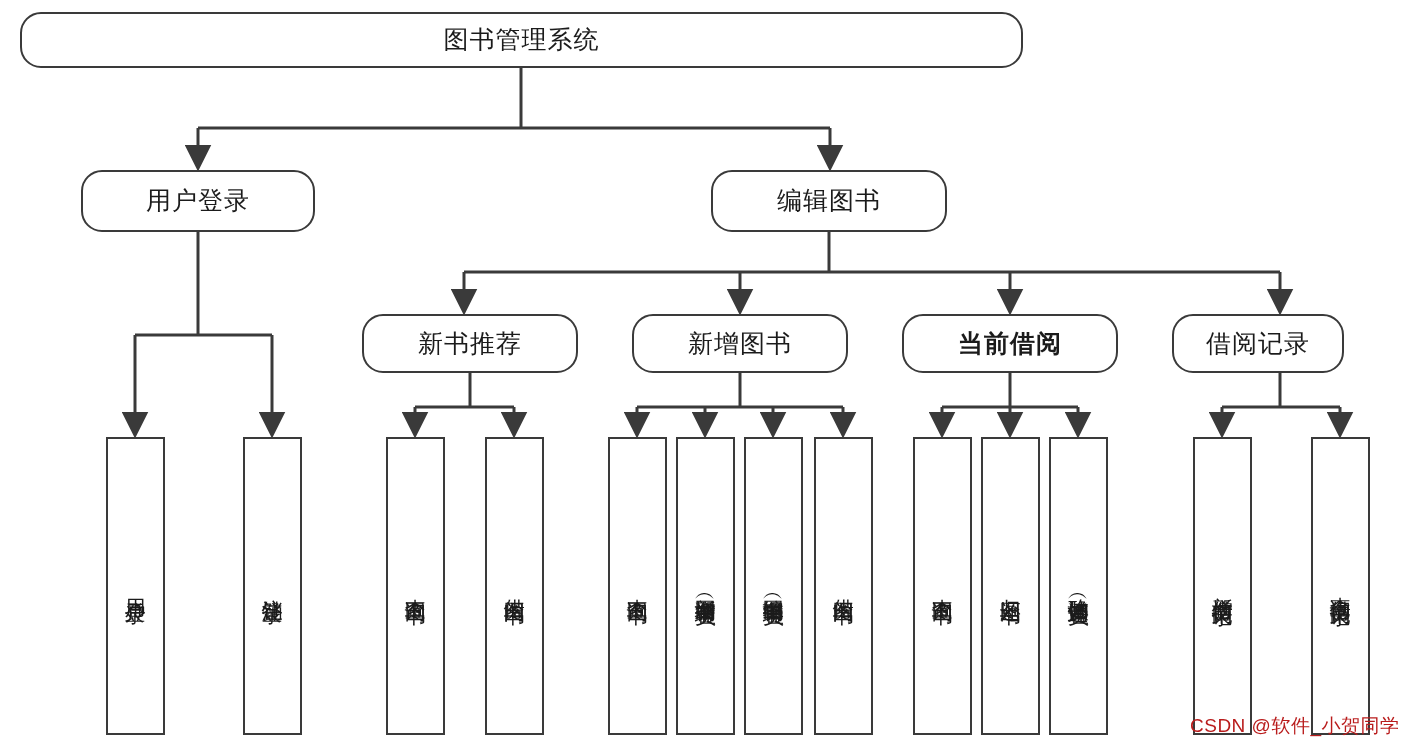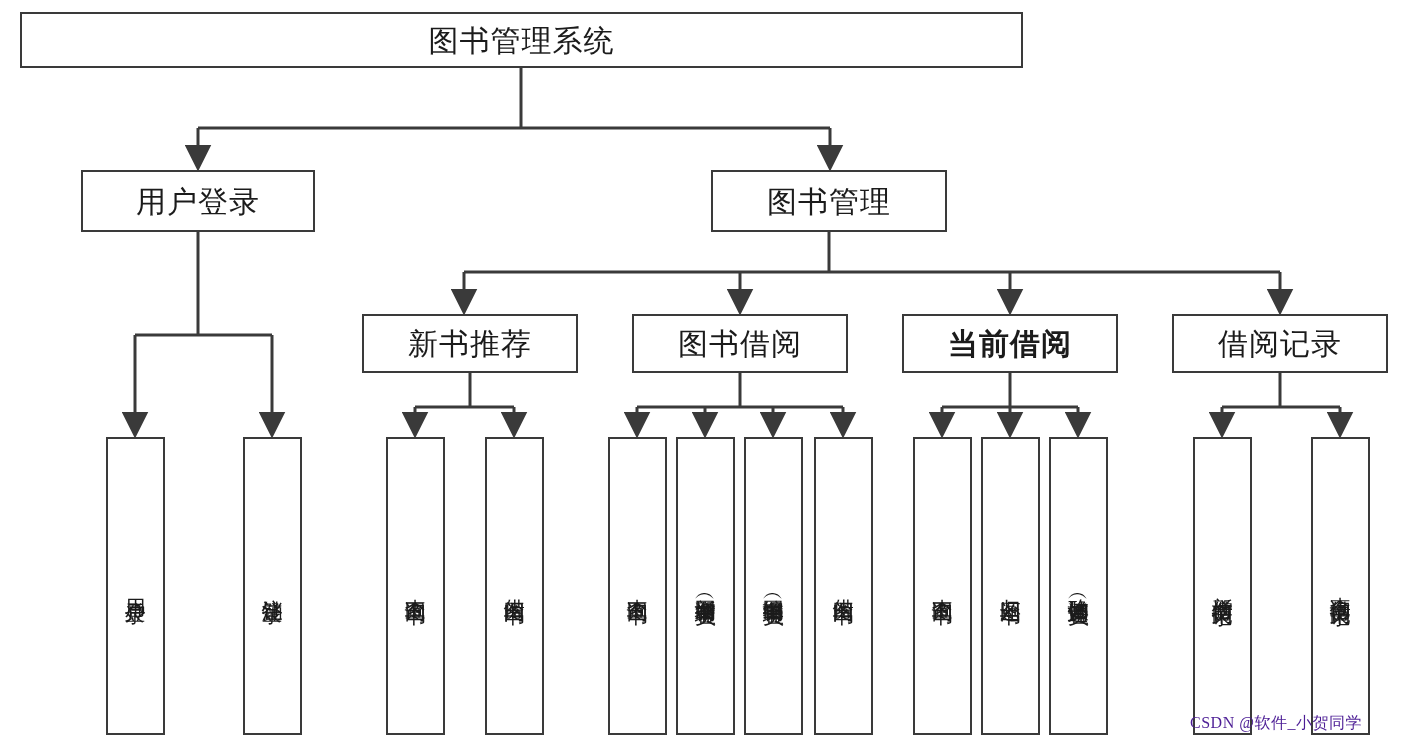--- a/index.html
+++ b/index.html
@@ -28,23 +28,24 @@
     position: absolute;
     box-sizing: border-box;
     border: 2px solid #3a3a3a;
     background: #ffffff;
     display: flex;
     align-items: center;
     justify-content: center;
     color: #1b1b1b;
   }
   .node-box.horiz {
-    font-size: 30px;
+    font-size: 25px;
     letter-spacing: 1px;
     line-height: 1.1;
+    border-radius: 21px;
   }
   .node-box.vert {
     writing-mode: vertical-rl;
     text-orientation: upright;
     font-size: 21px;
     line-height: 1.22;
     letter-spacing: 2px;
     padding: 4px 0;
     white-space: nowrap;
   }
@@ -53,26 +54,25 @@
     text-orientation: upright;
     display: block;
   }
   .node-box.vert.tall > span {
     letter-spacing: 1px;
   }
   .watermark {
     position: absolute;
     left: 1190px;
     top: 713px;
-    font-size: 16px;
-    color: #4c1d95;
+    font-size: 19px;
+    color: #b91c1c;
     white-space: nowrap;
     letter-spacing: 0.5px;
     pointer-events: none;
-    font-family: Liberation Serif, serif;
   }
 </style>
 </head>
 <body>
 
 <div id="stage">
 
   <svg viewBox="0 0 1405 747" aria-hidden="true">
     <defs>
       <marker id="arrow" viewBox="0 0 12 12" refX="6" refY="6" markerWidth="9" markerHeight="9" orient="auto-start-reverse">
@@ -137,36 +137,36 @@
 
   <div class="node-box horiz" style="left:20px; top:12px; width:1003px; height:56px;">
     <span>图书管理系统</span>
   </div>
 
   <div class="node-box horiz" style="left:81px; top:170px; width:234px; height:62px;">
     <span>用户登录</span>
   </div>
 
   <div class="node-box horiz" style="left:711px; top:170px; width:236px; height:62px;">
-    <span>图书管理</span>
+    <span>编辑图书</span>
   </div>
 
   <div class="node-box horiz" style="left:362px; top:314px; width:216px; height:59px;text-align:center;">
     <span>新书推荐</span>
   </div>
 
   <div class="node-box horiz" style="left:632px; top:314px; width:216px; height:59px;">
-    <span>图书借阅</span>
+    <span>新增图书</span>
   </div>
 
   <div class="node-box horiz" style="left:902px; top:314px; width:216px; height:59px;font-weight:bold;">
     <span>当前借阅</span>
   </div>
 
-  <div class="node-box horiz" style="left:1172px; top:314px; width:216px; height:59px;">
+  <div class="node-box horiz" style="left:1172px; top:314px; width:172px; height:59px;">
     <span>借阅记录</span>
   </div>
 
   <div class="node-box vert" style="left:106px; top:437px; width:59px; height:298px;">
     <span>用户登录</span>
   </div>
 
   <div class="node-box vert" style="left:243px; top:437px; width:59px; height:298px;">
     <span>注销登录</span>
   </div>

